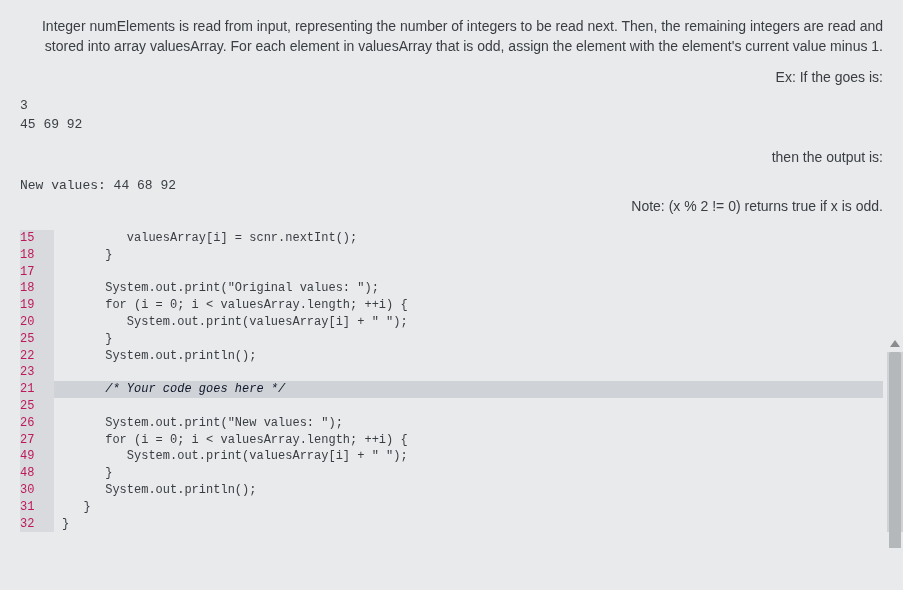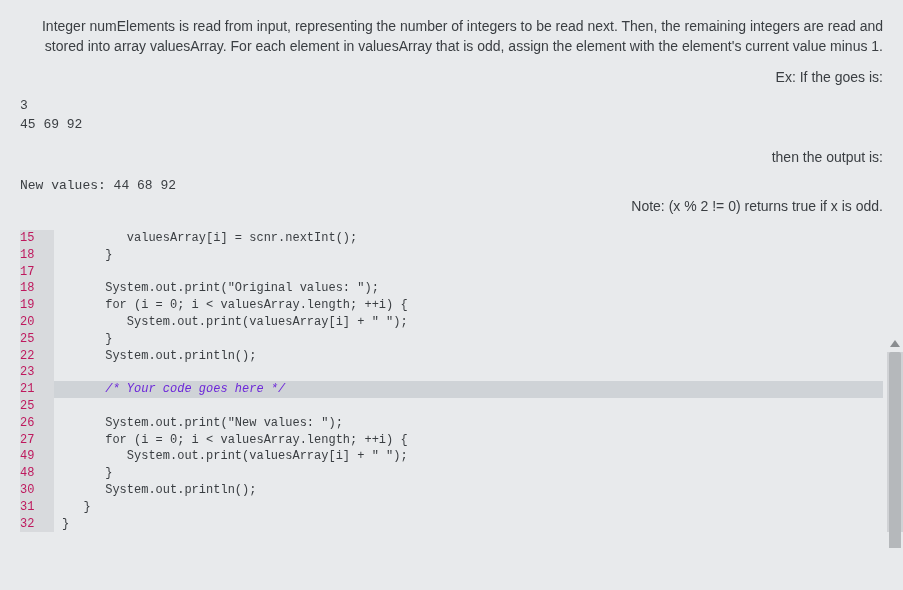--- a/index.html
+++ b/index.html
@@ -44,21 +44,21 @@
     background: #d8dadd;
     flex: 0 0 auto;
     user-select: none;
   }
   .code-text {
     flex: 1 1 auto;
     white-space: pre;
     padding-left: 8px;
   }
   .highlight .code-text { background: #cfd3d7; }
-  .placeholder { color: #6d28d9; font-style: italic; }
+  .placeholder { color: #0f172a; font-style: italic; }
   .scrollbar-track {
     position: absolute;
     right: 0;
     top: 352px;
     width: 16px;
     bottom: 16px;
     background: #d0d2d5;
   }
   .scrollbar-thumb {
     position: absolute;

